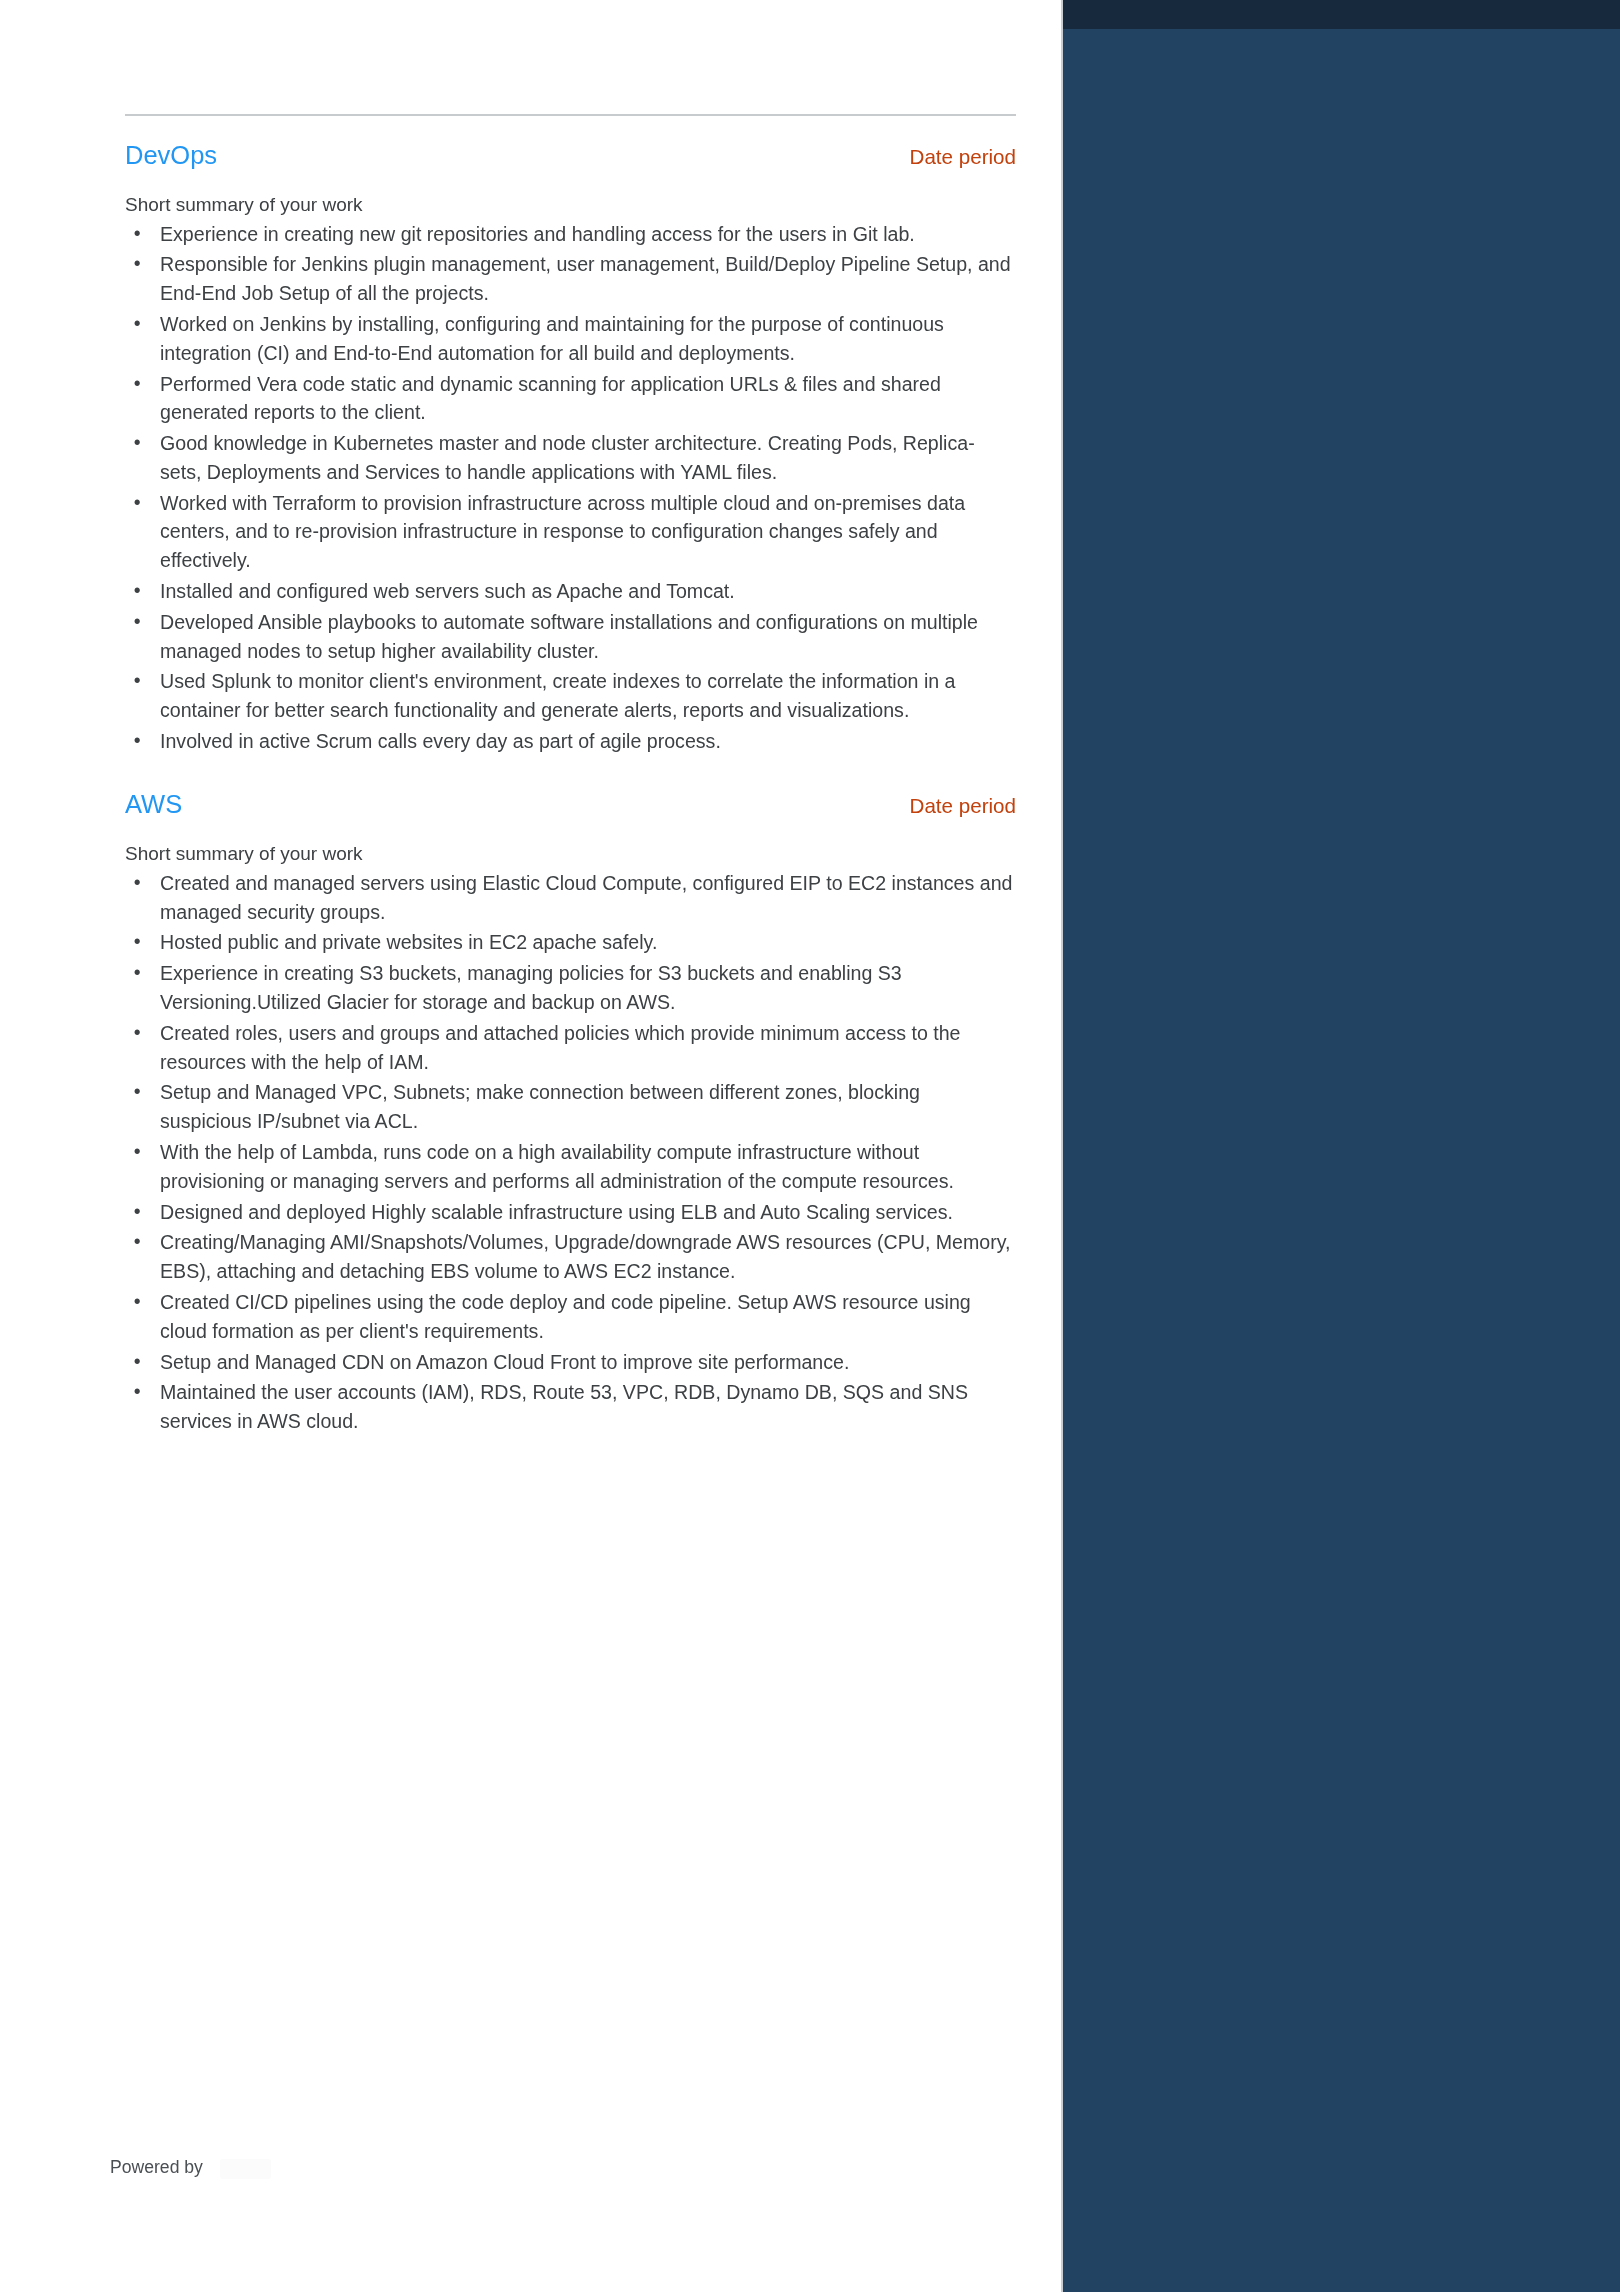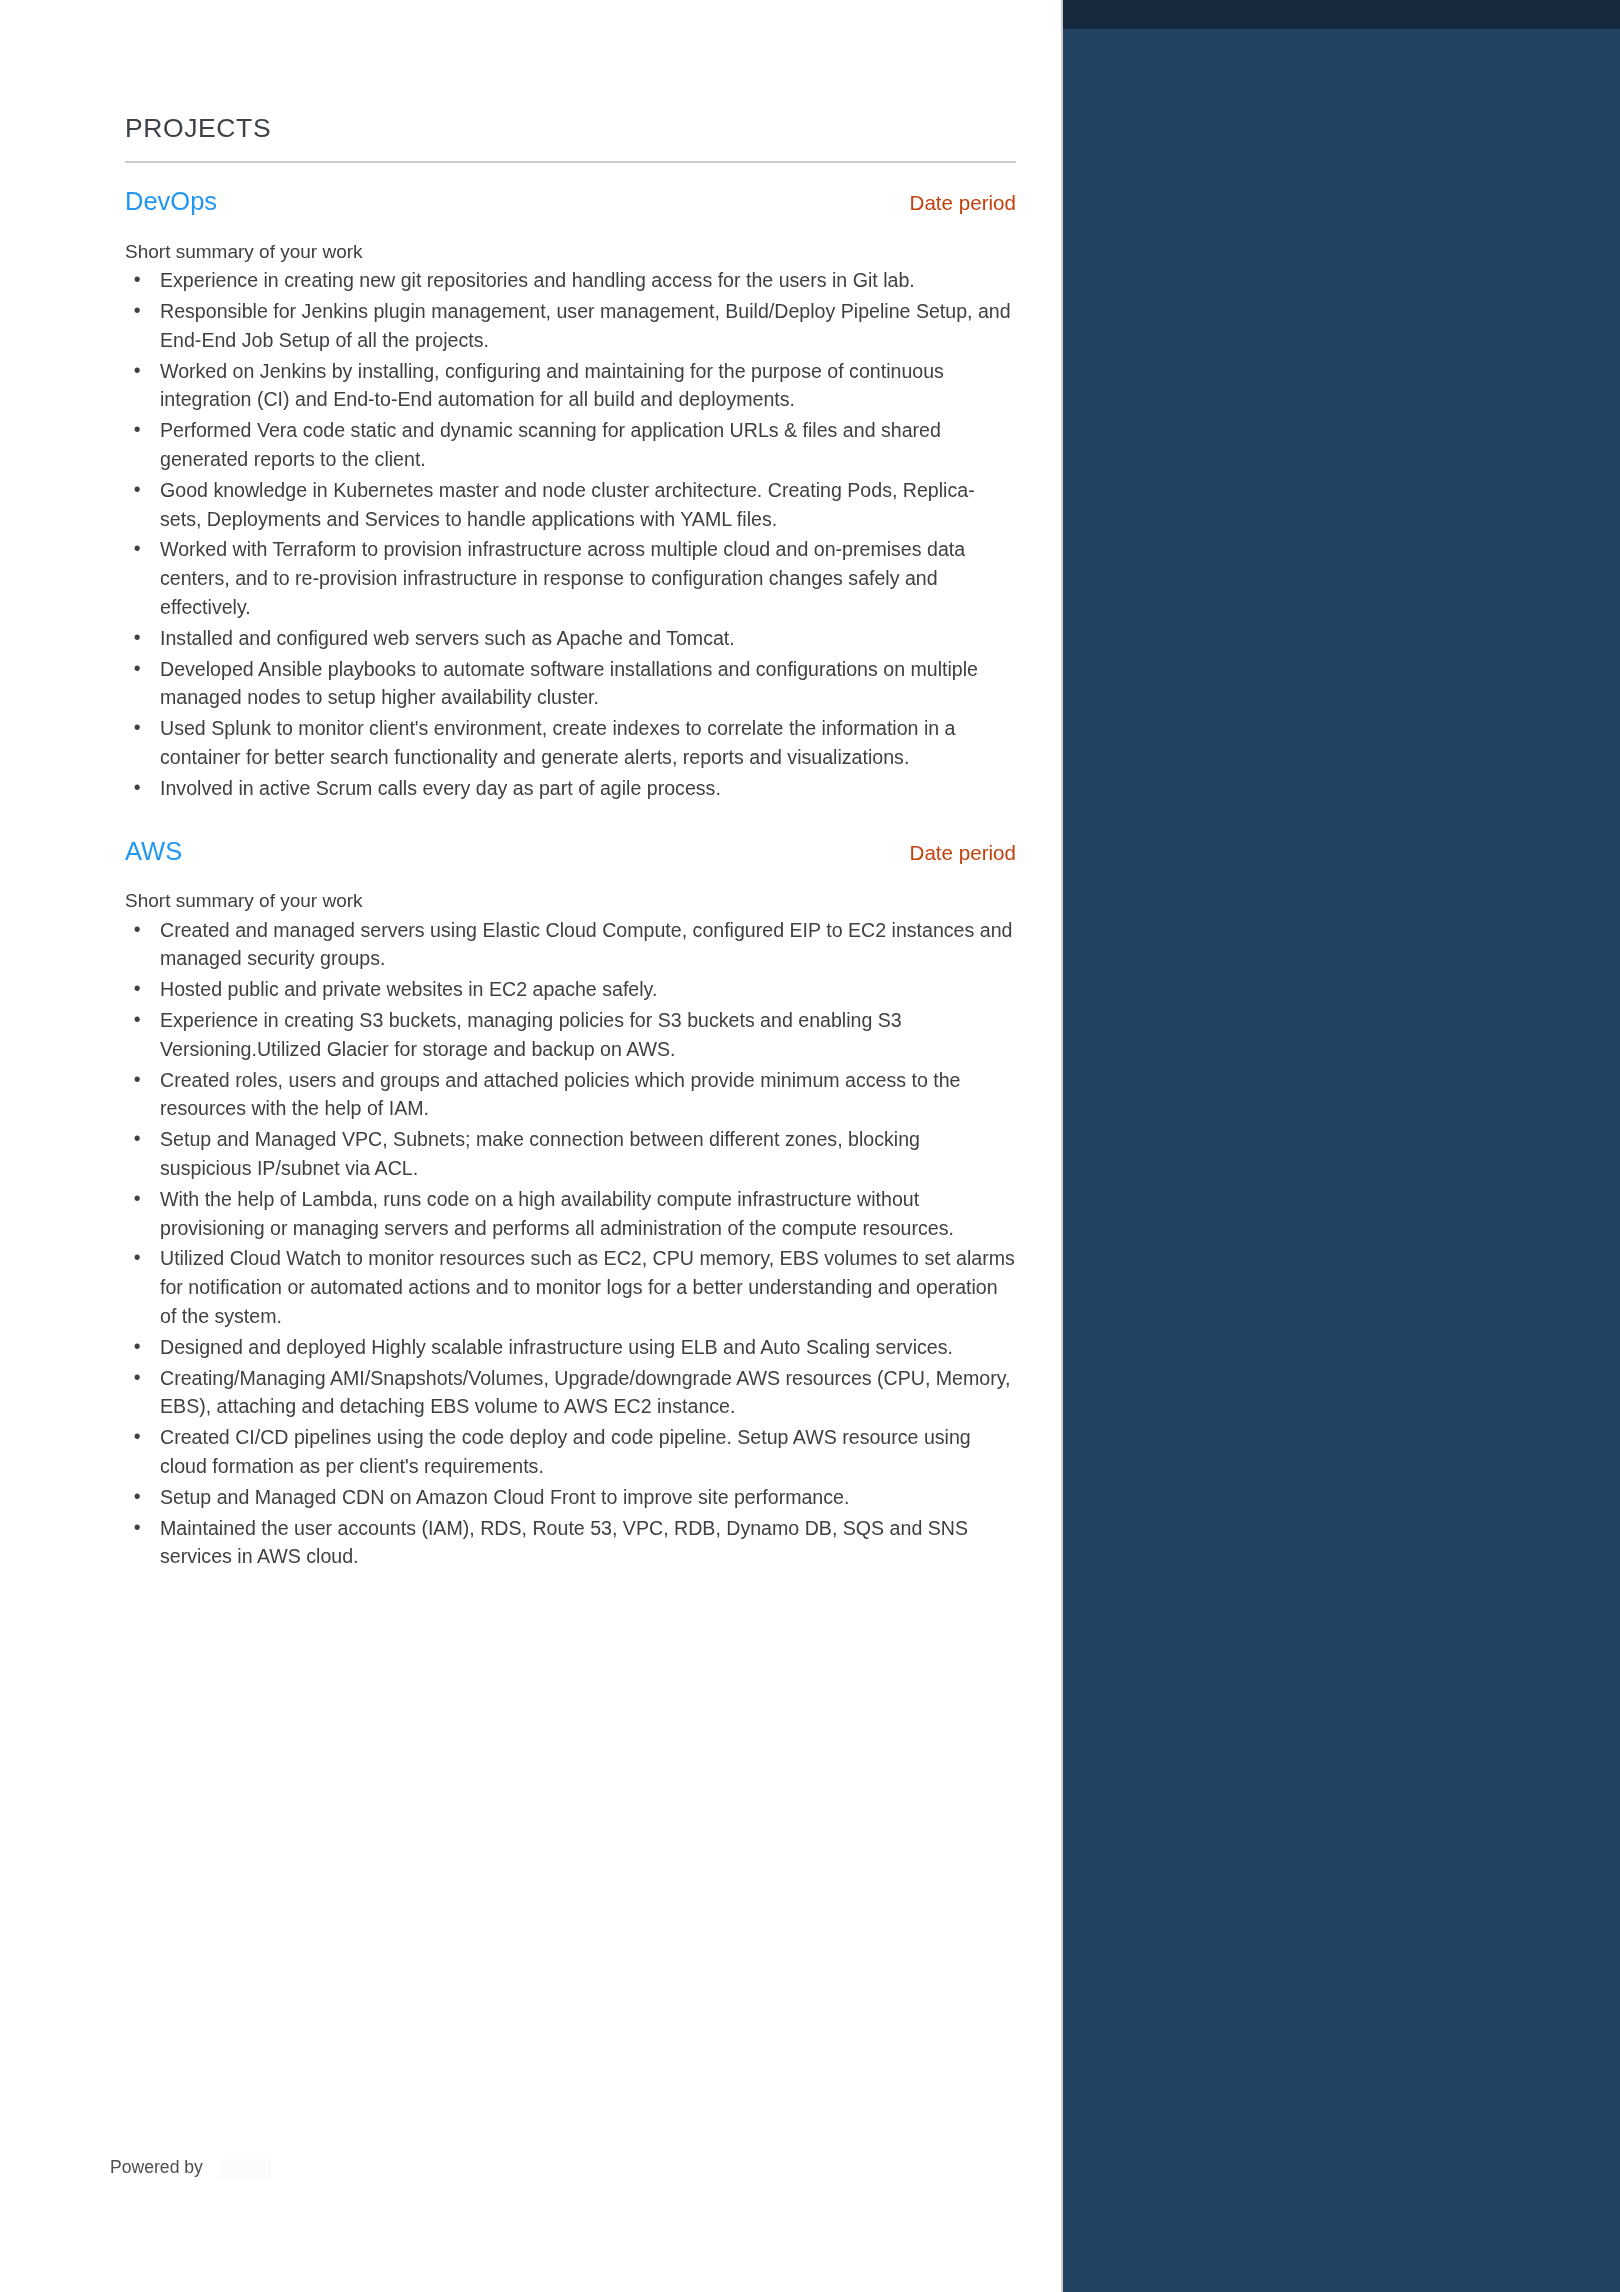--- a/index.html
+++ b/index.html
@@ -156,21 +156,20 @@
 
 <div class="page">
 
   <div class="sidebar">
     <div class="sidebar-top-band"></div>
   </div>
 
   <div class="main">
     <div class="content">
 
-      <h1 class="section-title">PROJECTS</h1>
 
       <div class="section-rule"></div>
 
       <div id="entries">
           <div class="entry">
             <div class="entry-head">
               <span class="entry-name">DevOps</span>
               <span class="entry-date">Date period</span>
             </div>
             <div class="entry-summary">Short summary of your work</div>
@@ -193,21 +192,20 @@
               <span class="entry-date">Date period</span>
             </div>
             <div class="entry-summary">Short summary of your work</div>
             <ul class="bullets">
               <li>Created and managed servers using Elastic Cloud Compute, configured EIP to EC2 instances and managed security groups.</li>
               <li>Hosted public and private websites in EC2 apache safely.</li>
               <li>Experience in creating S3 buckets, managing policies for S3 buckets and enabling S3 Versioning.Utilized Glacier for storage and backup on AWS.</li>
               <li>Created roles, users and groups and attached policies which provide minimum access to the resources with the help of IAM.</li>
               <li>Setup and Managed VPC, Subnets; make connection between different zones, blocking suspicious IP/subnet via ACL.</li>
               <li>With the help of Lambda, runs code on a high availability compute infrastructure without provisioning or managing servers and performs all administration of the compute resources.</li>
-              <li>Utilized Cloud Watch to monitor resources such as EC2, CPU memory, EBS volumes to set alarms for notification or automated actions and to monitor logs for a better understanding and operation of the system.</li>
               <li>Designed and deployed Highly scalable infrastructure using ELB and Auto Scaling services.</li>
               <li>Creating/Managing AMI/Snapshots/Volumes, Upgrade/downgrade AWS resources (CPU, Memory, EBS), attaching and detaching EBS volume to AWS EC2 instance.</li>
               <li>Created CI/CD pipelines using the code deploy and code pipeline. Setup AWS resource using cloud formation as per client's requirements.</li>
               <li>Setup and Managed CDN on Amazon Cloud Front to improve site performance.</li>
               <li>Maintained the user accounts (IAM), RDS, Route 53, VPC, RDB, Dynamo DB, SQS and SNS services in AWS cloud.</li>
             </ul>
           </div>
         </div>
 
     </div>

